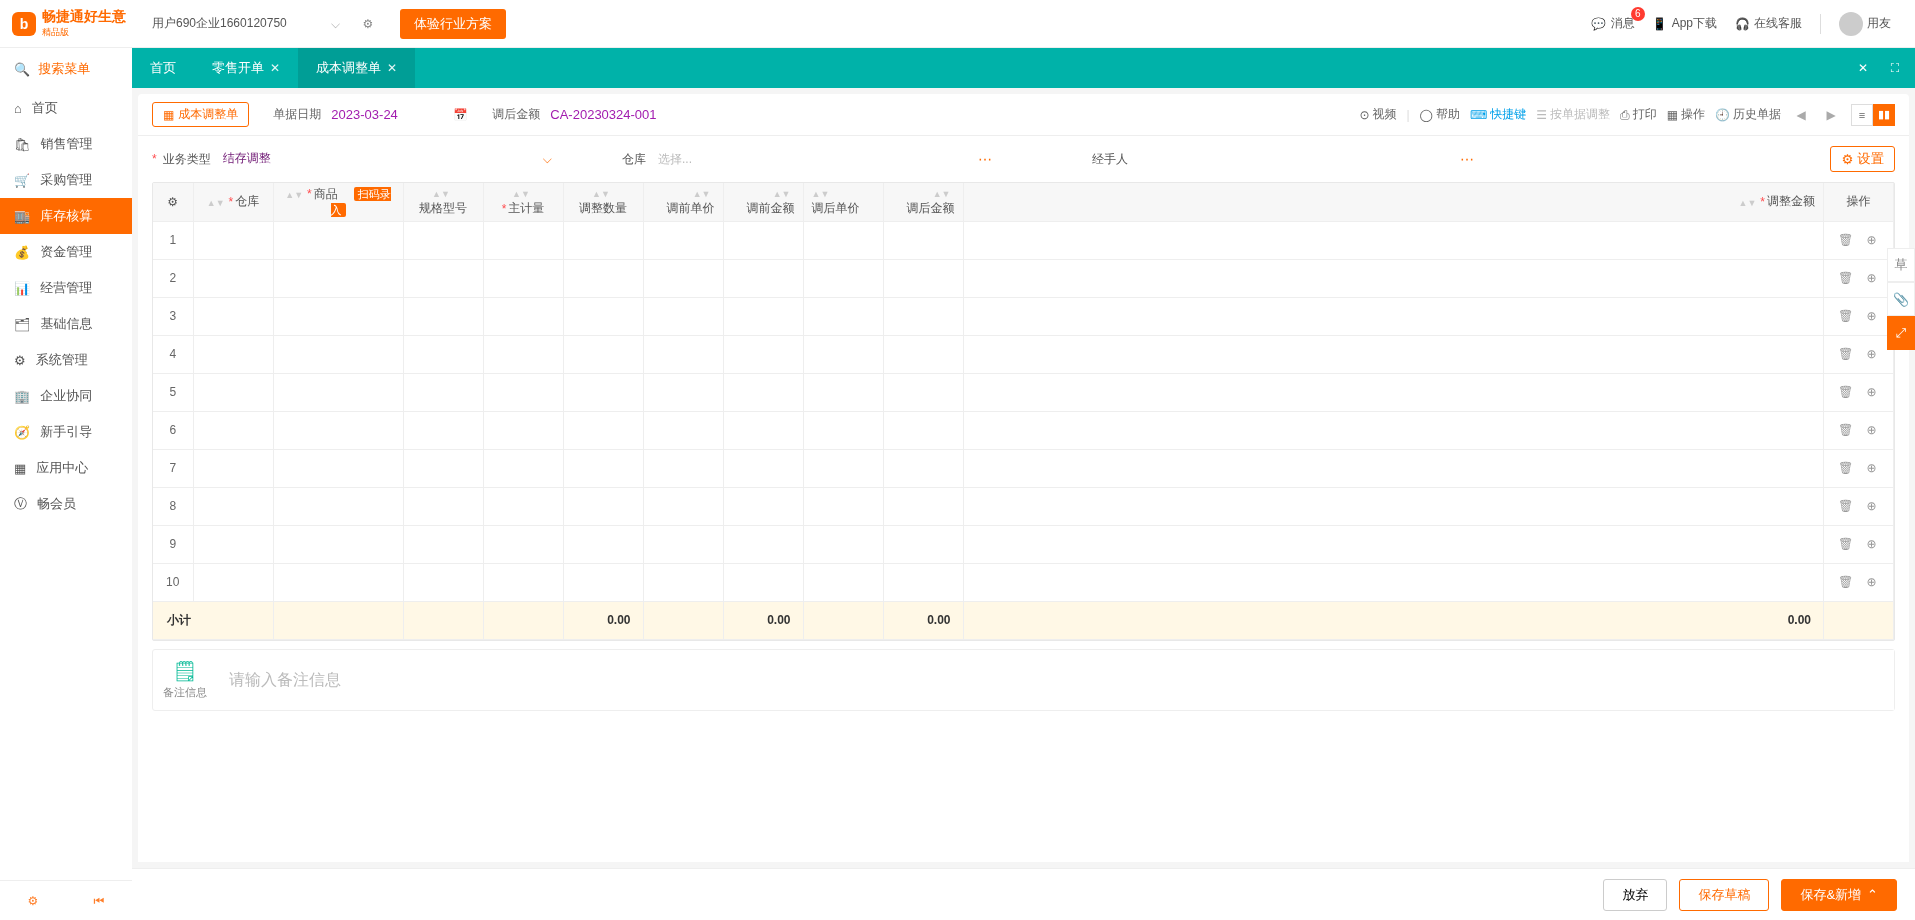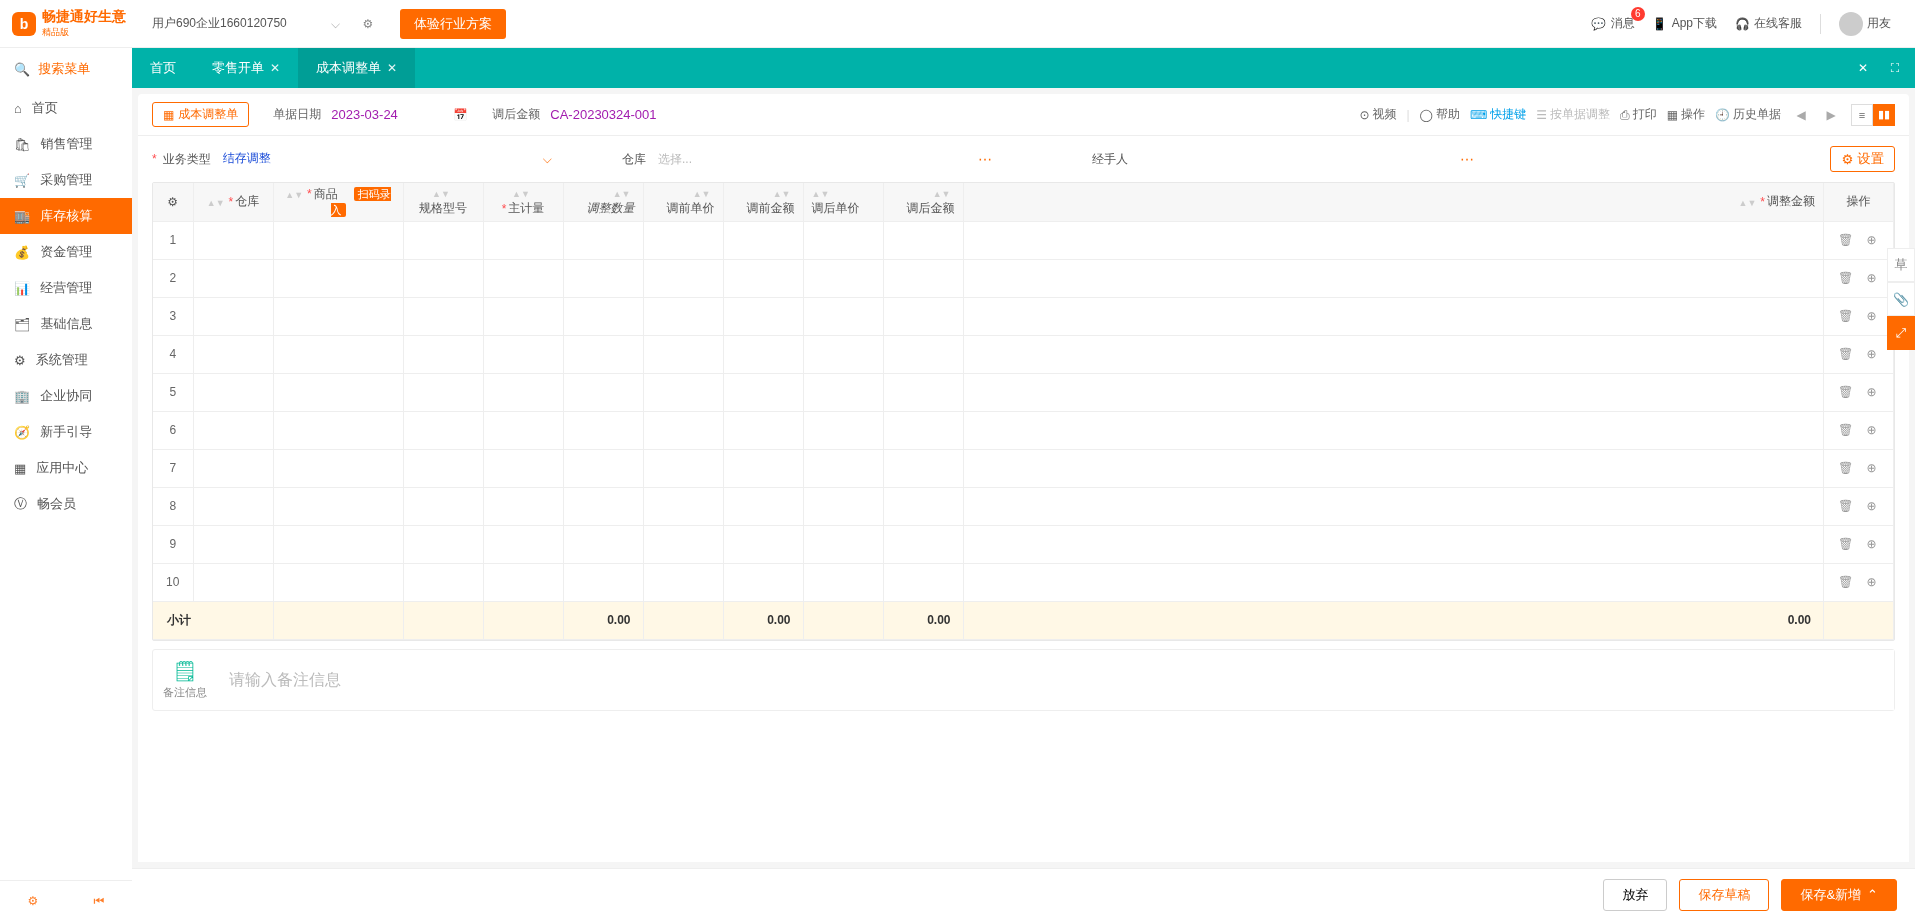--- a/index.html
+++ b/index.html
@@ -49,21 +49,21 @@
   .tb-link.accent { color: #00a0e9;}
   .arrow-btn { width:20px; height:20px; display:flex; align-items:center; justify-content:center; color:#aaa; cursor:pointer;}
   .view-toggle { display:flex; }
   .vt-btn { width:22px; height:22px; border:1px solid #ddd; display:flex; align-items:center; justify-content:center; font-size:11px;}
   .vt-btn.on { background:#ff6a00; color:#fff; border-color:#ff6a00;}
 
   .doc-head-row2 { display: flex; align-items: center; height: 46px; padding: 0 14px; gap: 10px;}
   .form-cell { display: flex; align-items: center; gap: 6px; }
   .req-star { color: #ff4d4f; }
   .form-label { color: #555; }
-  .form-input { border: none; border-bottom: 1px solid transparent; padding: 4px 6px; width: 320px; color:#1d4ed8; font-size:12px;}
+  .form-input { border: none; border-bottom: 1px solid transparent; padding: 4px 6px; width: 320px; color:#701a75; font-size:12px;}
   .form-input.sel { width: 320px; }
   .form-input::placeholder { color: #bbb; }
   .chev { color: #ff6a00; font-size: 12px; }
   .dots { color: #ff6a00; letter-spacing: 2px; cursor:pointer; font-size:14px;}
   .cfg-btn { margin-left:auto; border:1px solid #ff6a00; color:#ff6a00; background:#fff; border-radius:3px; height:26px; padding:0 10px; display:flex; align-items:center; gap:4px; cursor:pointer;}
 
   .grid-wrap { background:#fff; flex:1; display:flex; flex-direction:column; min-height:0; margin-top:0;}
   .grid { border:1px solid #e8e8e8; border-radius:2px; display:flex; flex-direction:column; min-height:0; margin:0 14px;}
   table { border-collapse: collapse; width: 100%; table-layout: fixed; }
   th, td { border-right:1px solid #eee; border-bottom:1px solid #eee; height: 38px; padding: 0 8px; font-size:12px; }
@@ -328,21 +328,21 @@
                       </span></th>
                   <th><span class="sort">▲▼</span><span class="hlabel">
                         <span class="req-star">*</span>
                         <span>商品</span>
                       </span><span class="scan-tag">扫码录入</span></th>
                   <th><span class="sort">▲▼</span><span class="hlabel">规格型号</span></th>
                   <th><span class="sort">▲▼</span><span class="hlabel">
                         <span class="req-star">*</span>
                         <span>主计量</span>
                       </span></th>
-                  <th style="text-align:right;font-style:italic;"><span class="sort">▲▼</span><span class="hlabel">调整数量</span></th>
+                  <th style="text-align:center;"><span class="sort">▲▼</span><span class="hlabel">调整数量</span></th>
                   <th style="text-align:right;"><span class="sort">▲▼</span><span class="hlabel">调前单价</span></th>
                   <th style="text-align:right;"><span class="sort">▲▼</span><span class="hlabel">调前金额</span></th>
                   <th style="text-align:left;"><span class="sort">▲▼</span><span class="hlabel">调后单价</span></th>
                   <th style="text-align:right;"><span class="sort">▲▼</span><span class="hlabel">调后金额</span></th>
                   <th style="text-align:right;"><span class="sort">▲▼</span><span class="hlabel">
                         <span class="req-star">*</span>
                         <span>调整金额</span>
                       </span></th>
                   <th><span>操作</span></th>
                 </tr>

